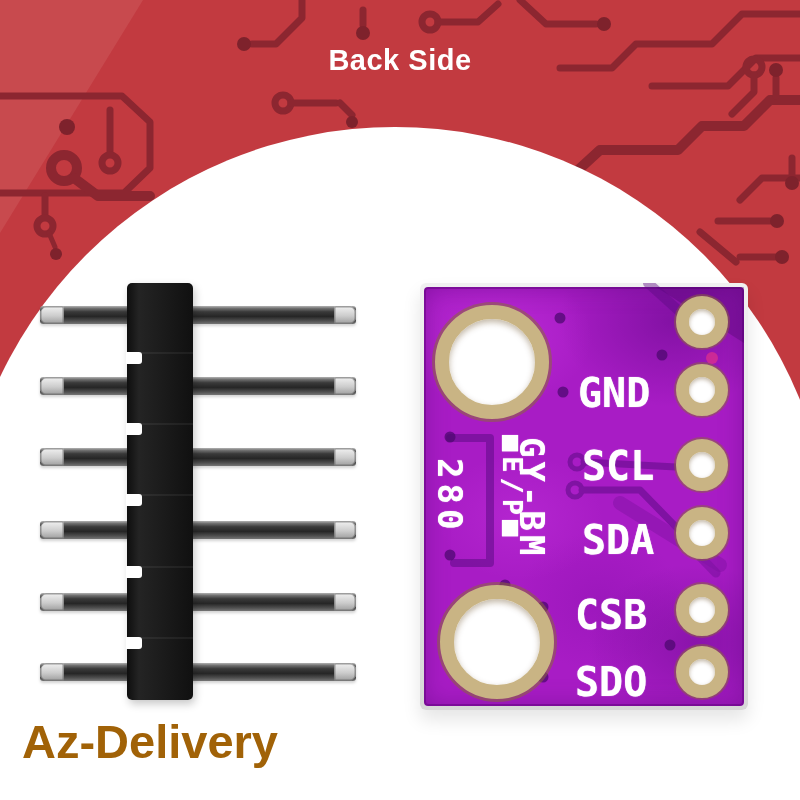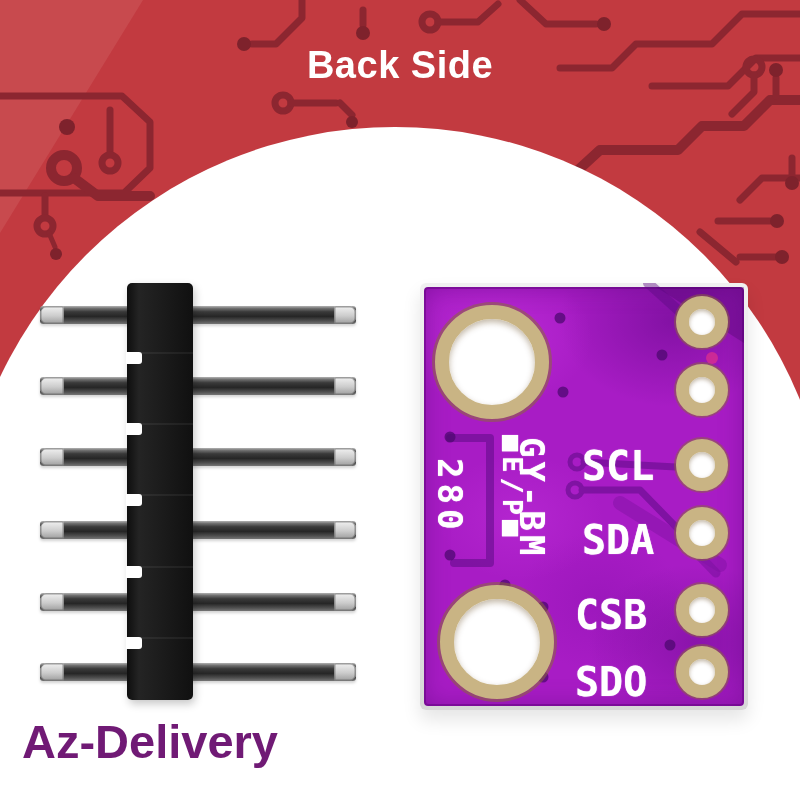--- a/index.html
+++ b/index.html
@@ -3,21 +3,21 @@
 <meta charset="utf-8">
 <style>
   html,body{margin:0;padding:0;background:#fff;}
   .page{position:relative;width:800px;height:800px;background:#fff;overflow:hidden;
         font-family:"Liberation Sans",sans-serif;}
 
   
   .banner{position:absolute;left:0;top:0;width:800px;height:430px;background:#C23A40;overflow:hidden;}
   .banner svg{position:absolute;left:0;top:0;}
   .banner-title{position:absolute;left:0;top:44px;width:100%;text-align:center;
-                font-weight:bold;font-size:38px;letter-spacing:.5px;color:#ffffff;}
+                font-weight:bold;font-size:29px;letter-spacing:.5px;color:#ffffff;}
   .white-curve{position:absolute;left:-42px;top:127px;width:874px;height:874px;
                border-radius:50%;background:#ffffff;}
 
   
   .pin{position:absolute;left:40px;width:316px;height:18px;border-radius:3px;
        background:linear-gradient(180deg,#b2b2b2 0%,#6e6e6e 14%,#3a3a3a 32%,#262626 58%,#4e4e4e 82%,#757575 100%);
        box-shadow:0 2px 3px rgba(0,0,0,.18);}
   .tip{position:absolute;top:0;height:18px;
        background:linear-gradient(180deg,#f2f2f2,#cccccc 55%,#9c9c9c);
        box-shadow:inset 0 0 0 1.5px rgba(90,90,90,.55);}
@@ -51,21 +51,21 @@
        border:13px solid #C9B484;
        box-shadow:0 0 0 2px rgba(140,105,55,.5),inset 0 2px 4px rgba(80,50,0,.35);}
   .plabel{position:absolute;font-family:"DejaVu Sans Mono",monospace;font-weight:bold;
        font-size:40px;line-height:40px;color:#ffffff;text-shadow:0 0 1px rgba(255,255,255,.9);}
   .silk{position:absolute;transform-origin:0 0;transform:rotate(90deg);white-space:nowrap;
        font-family:"DejaVu Sans Mono",monospace;font-weight:bold;color:#ffffff;
        text-shadow:0 0 1px rgba(255,255,255,.9);}
 
   
   .logo{position:absolute;left:22px;top:716px;}
-  .logo-text{font-weight:bold;font-size:47px;letter-spacing:0;color:#701a75;line-height:52px;}
+  .logo-text{font-weight:bold;font-size:47px;letter-spacing:0;color:#a16207;line-height:52px;}
   .logo-tagline{font-size:12.5px;letter-spacing:.6px;color:#8F8F8F;margin:-5px 0 0 72px;}
 </style>
 </head>
 <body>
 
 <div class="page">
 
   <div class="banner">
     <svg width="800" height="430" viewBox="0 0 800 430">
       <polygon points="0,0 143,0 0,233" fill="rgba(255,215,205,0.10)"></polygon>
@@ -186,20 +186,21 @@
     <div class="mhole" style="left:15px;top:22px"></div>
     <div class="mhole" style="left:20px;top:302px"></div>
 
     <div class="phole" style="top:13px"></div>
     <div class="phole" style="top:81px"></div>
     <div class="phole" style="top:156px"></div>
     <div class="phole" style="top:224px"></div>
     <div class="phole" style="top:301px"></div>
     <div class="phole" style="top:363px"></div>
 
+    <div class="plabel" style="left:158px;top:90px">GND</div>
     <div class="plabel" style="left:162px;top:163px">SCL</div>
     <div class="plabel" style="left:162px;top:237px">SDA</div>
     <div class="plabel" style="left:155px;top:312px">CSB</div>
     <div class="plabel" style="left:155px;top:379px">SDO</div>
 
     <div class="silk" style="left:132px;top:154px;font-size:34px;letter-spacing:4px">GY-BM</div>
     <div class="silk" style="left:108px;top:152px;font-size:27px;letter-spacing:5px">■E/P■</div>
     <div class="silk" style="left:50px;top:175px;font-size:34px;letter-spacing:5px">280</div>
   </div>
 

